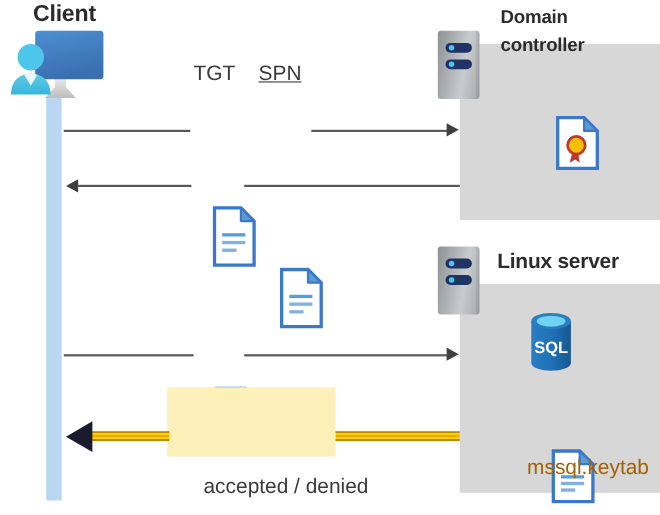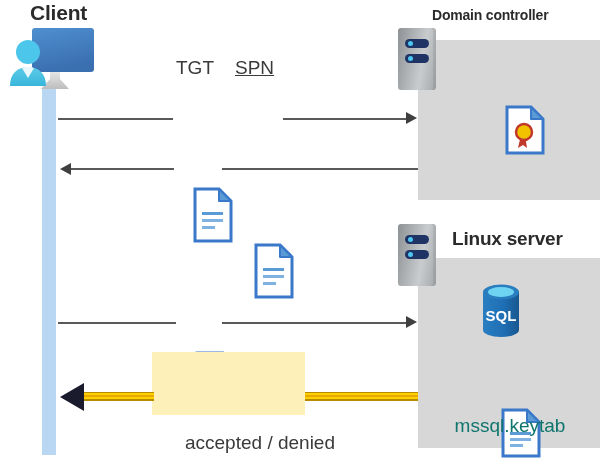--- a/index.html
+++ b/index.html
@@ -9,26 +9,26 @@
     -webkit-font-smoothing:antialiased;
   }
   .stage{position:absolute;left:0;top:0;width:600px;height:468px;padding-left:19px;}
   .abs{position:absolute;}
 
   
   .title{
     font-weight:bold;color:#2b2b2b;letter-spacing:-0.2px;
   }
   #client-title{left:30px;top:1px;font-size:21px;}
-  #dc-title{left:432px;top:3px;font-size:14px;line-height:25px;width:140px;}
+  #dc-title{left:455px;top:3px;font-size:17px;line-height:25px;width:140px;}
   #linux-title{left:452px;top:226px;font-size:19px;line-height:25px;width:145px;}
 
   .caption{color:#3a3a3a;font-size:19px;}
   #accepted-denied{left:140px;top:432px;width:240px;text-align:center;}
-  #keytab-label{left:430px;top:415px;width:160px;text-align:center;font-size:19px;color:#0f766e;}
+  #keytab-label{left:430px;top:415px;width:160px;text-align:right;font-size:19px;color:#a16207;}
 
   
   #lifeline{left:42px;top:88px;width:14px;height:367px;background:#b9d7f2;}
 
   
   .panel{background:#d7d7d7;}
   #dc-panel{left:418px;top:40px;width:182px;height:160px;}
   #linux-panel{left:418px;top:258px;width:182px;height:190px;}
 
   

